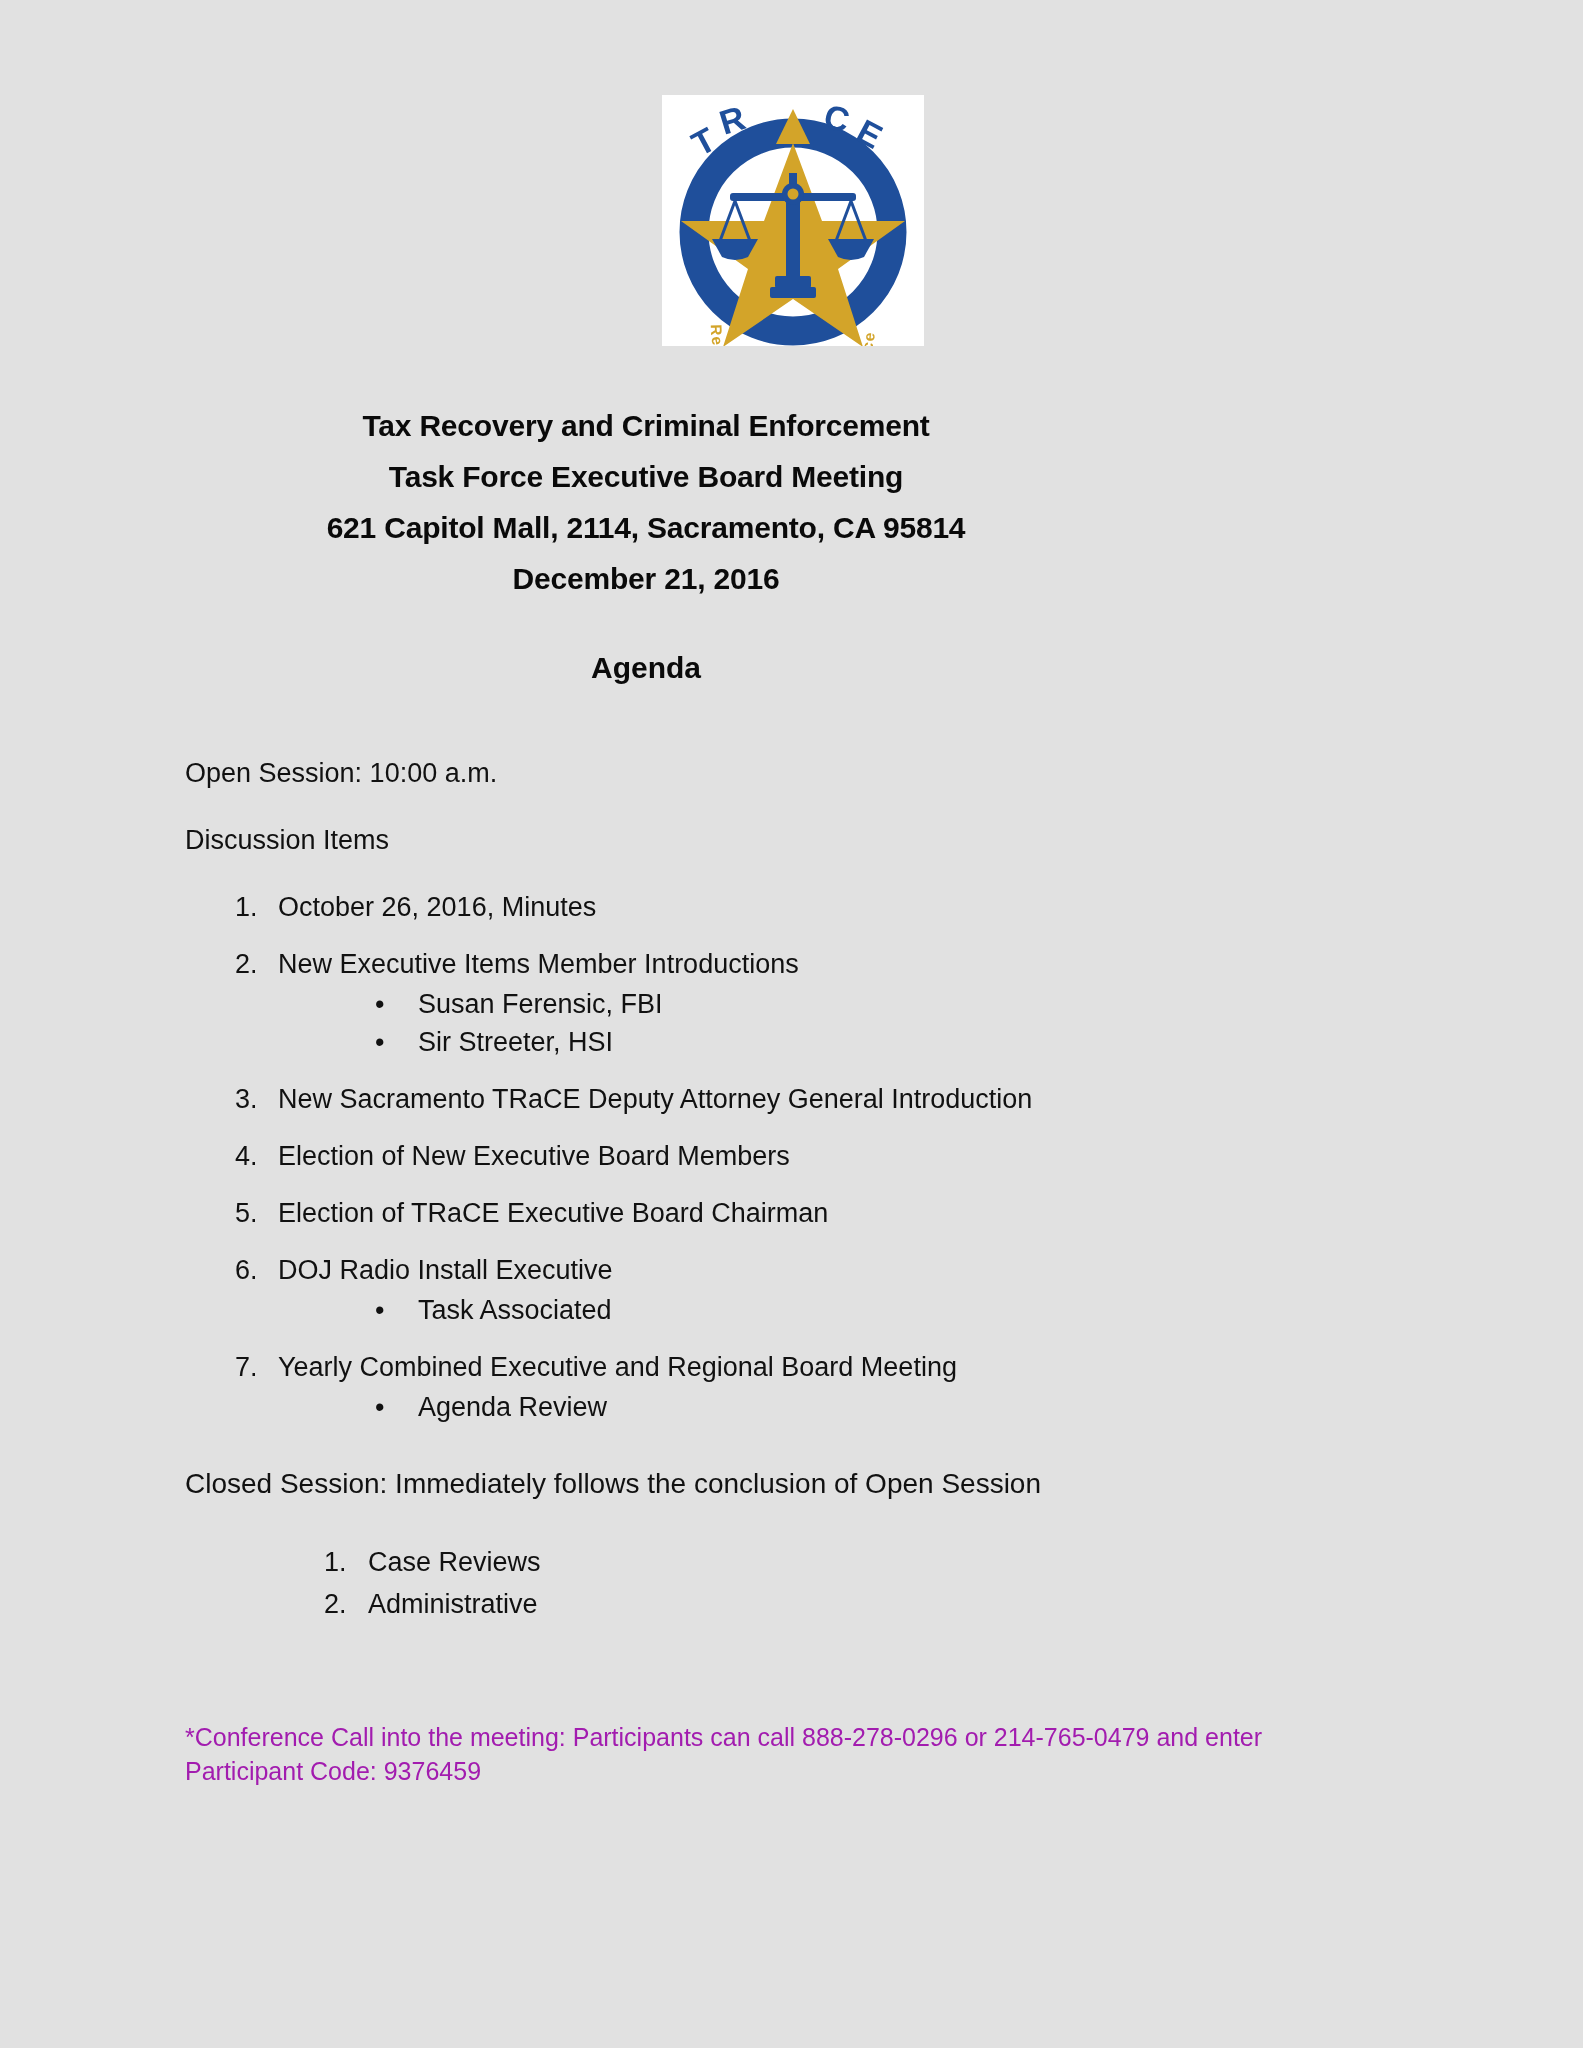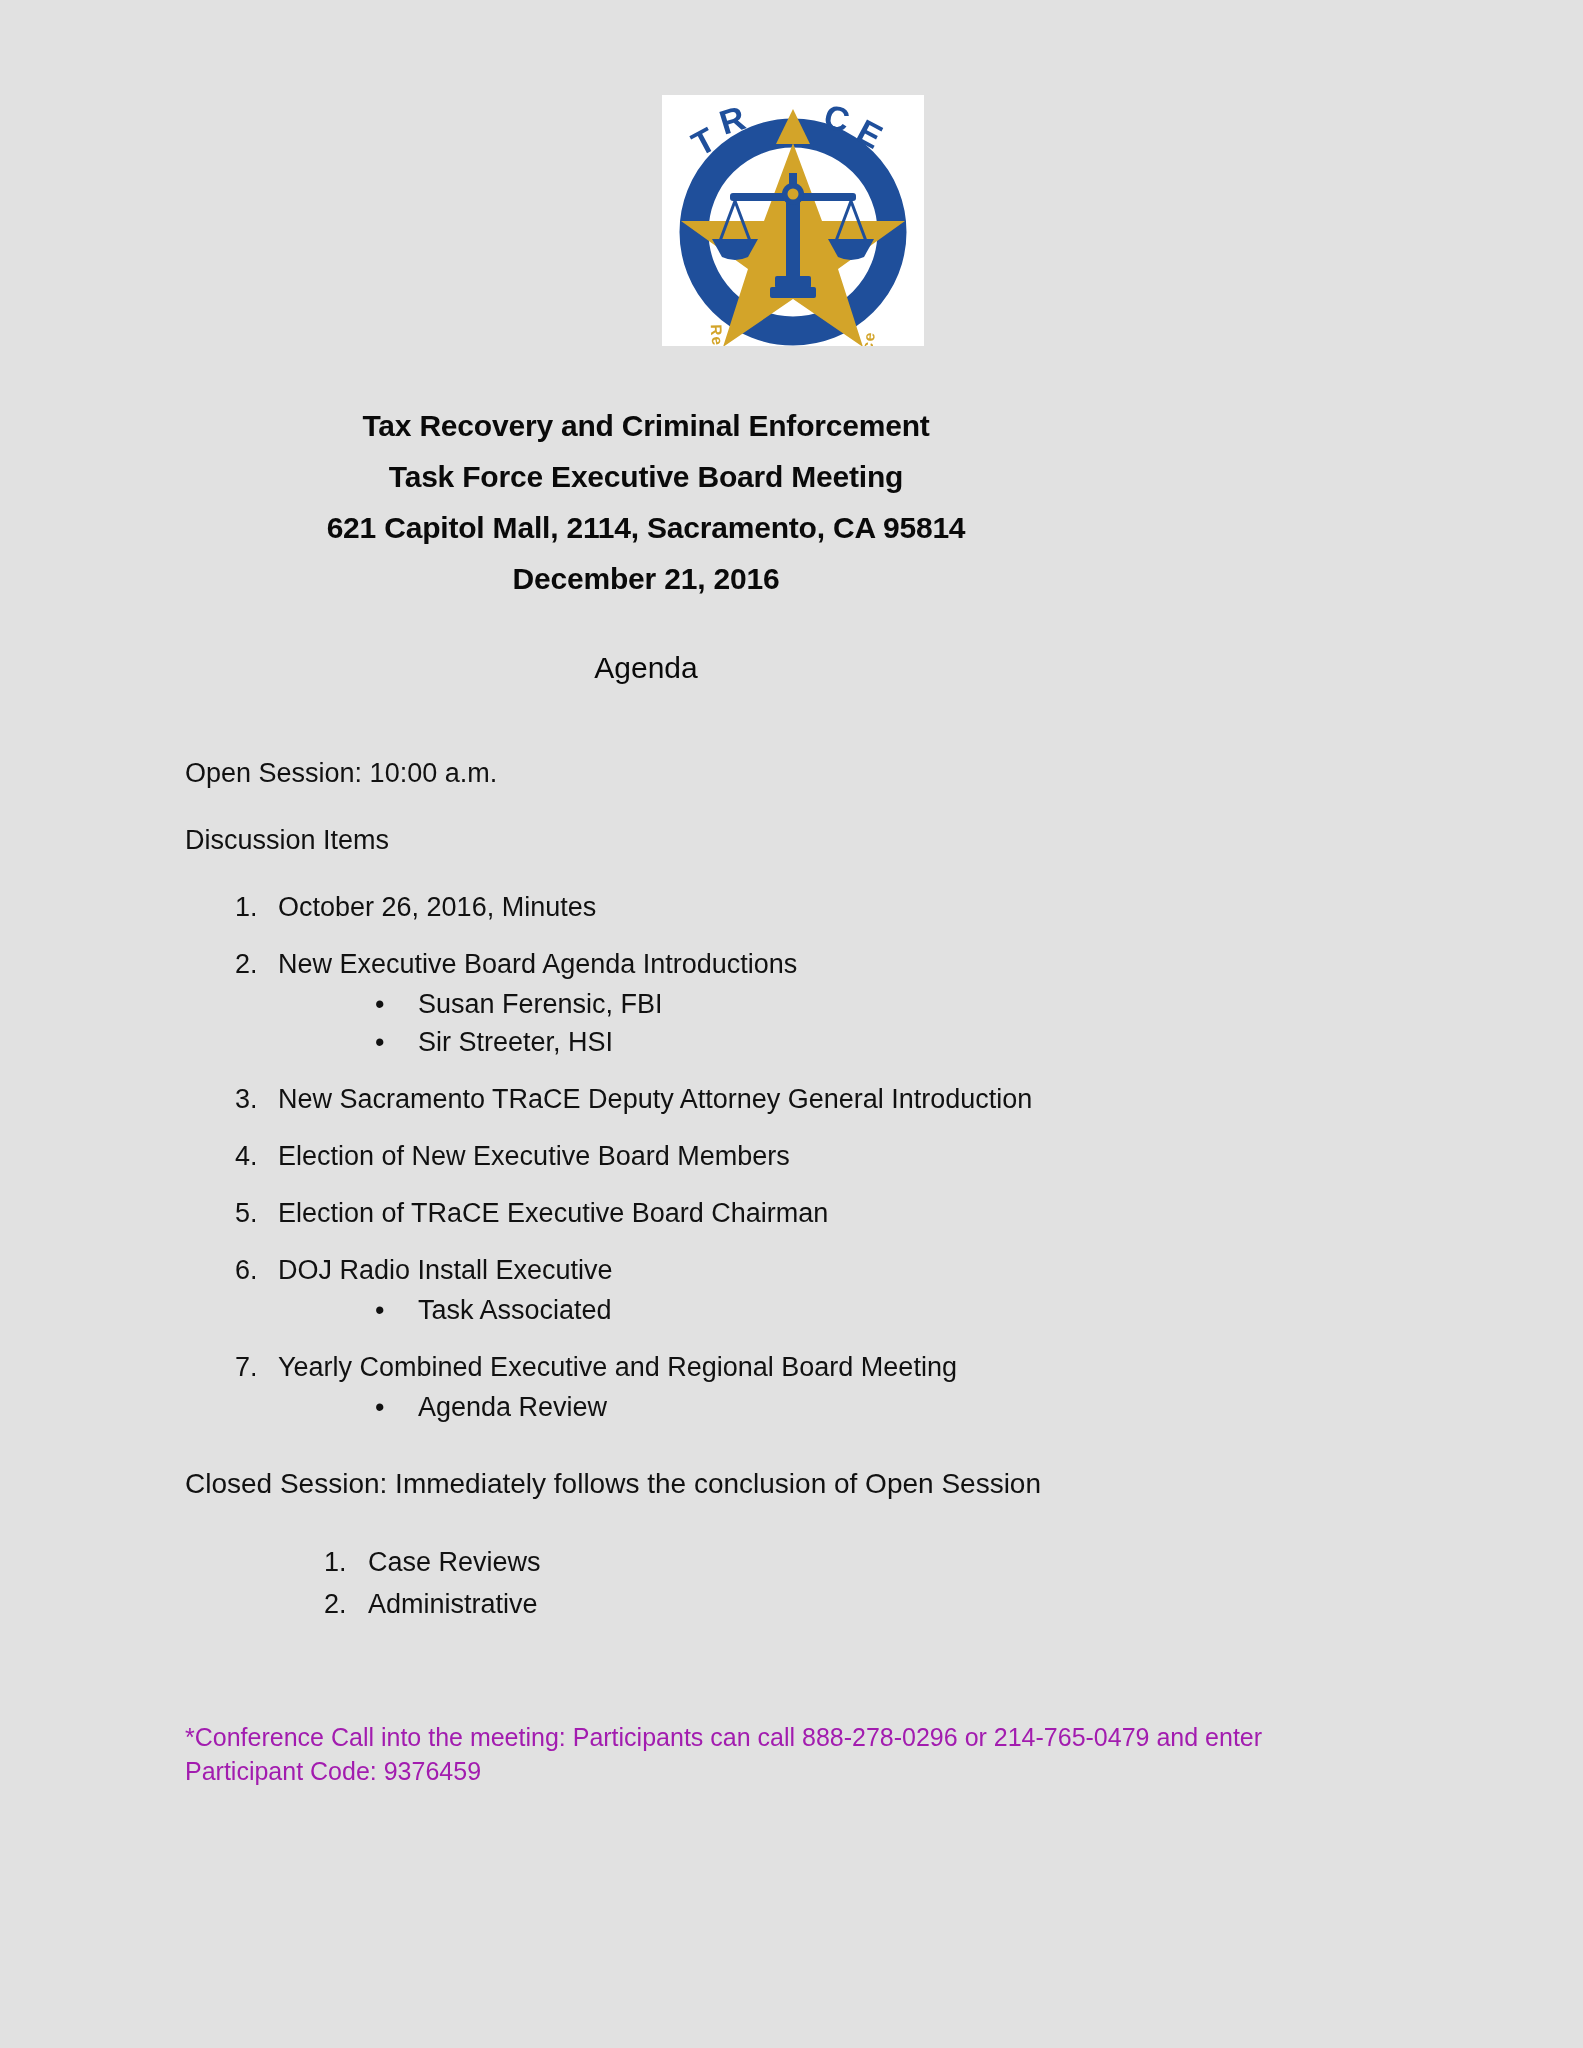--- a/index.html
+++ b/index.html
@@ -47,21 +47,21 @@
     font-family: "Liberation Sans", sans-serif;
     font-weight: bold;
     font-size: 30px;
     line-height: 51px;
     letter-spacing: -0.2px;
     color: #0a0a0a;
     white-space: nowrap;
   }
   .agenda-heading {
     font-family: "Liberation Sans", sans-serif;
-    font-weight: normal;
+    font-weight: bold;
     font-size: 30px;
     line-height: 51px;
     color: #0a0a0a;
     margin-top: 38px;
   }
 
   
   .body-block {
     position: absolute;
     left: 185px;
@@ -215,21 +215,21 @@
   </div>
 
   <div class="body-block">
 
     <div class="body-line">Open Session:  10:00 a.m.</div>
 
     <div class="body-line">Discussion Items</div>
 
     <ol class="agenda-list" id="agenda-list">
         <li><span class="num">1.</span><span>October 26, 2016, Minutes</span></li>
-        <li><span class="num">2.</span><span>New Executive Board Agenda Introductions</span><ul class="sub-bullets">
+        <li><span class="num">2.</span><span>New Executive Items Member Introductions</span><ul class="sub-bullets">
             <li><span class="dot">•</span><span>Susan Ferensic, FBI</span></li>
             <li><span class="dot">•</span><span>Sir Streeter, HSI</span></li>
           </ul></li>
         <li><span class="num">3.</span><span>New Sacramento TRaCE Deputy Attorney General Introduction</span></li>
         <li><span class="num">4.</span><span>Election of New Executive Board Members</span></li>
         <li><span class="num">5.</span><span>Election of TRaCE Executive Board Chairman</span></li>
         <li><span class="num">6.</span><span>DOJ Radio Install Executive</span><ul class="sub-bullets">
             <li><span class="dot">•</span><span>Task Associated</span></li>
           </ul></li>
         <li><span class="num">7.</span><span>Yearly Combined Executive and Regional Board Meeting</span><ul class="sub-bullets">

